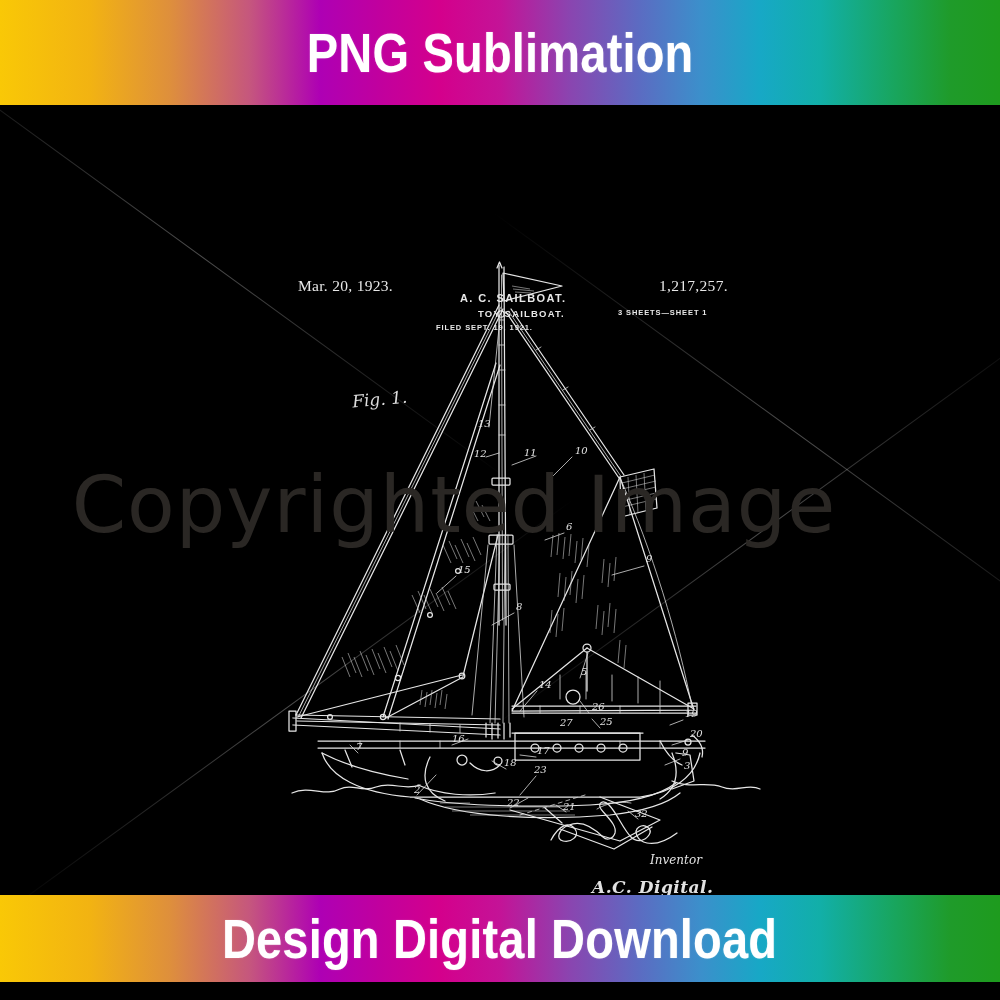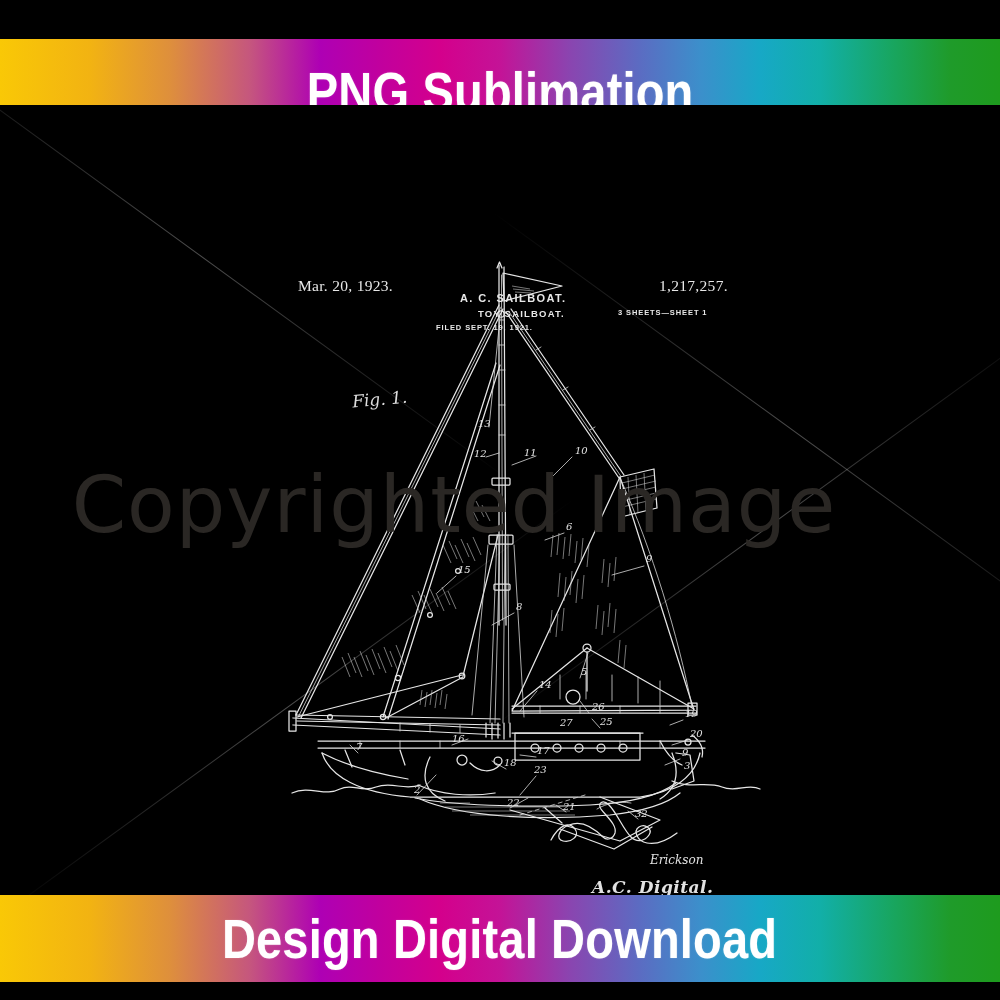--- a/index.html
+++ b/index.html
@@ -35,21 +35,21 @@
       #3C8FCB 70%,
       #17A8C6 76%,
       #12AFA8 82%,
       #18A662 89%,
       #1F9B2A 95%,
       #1E9B1E 100%);
     display: flex;
     align-items: center;
     justify-content: center;
   }
-  #banner-top { top: 0; height: 105px; margin-top: 39px; }
+  #banner-top { top: 0; height: 105px; }
   #banner-bottom { top: 895px; height: 87px; }
 
   .banner-text {
     color: #ffffff;
     font-weight: bold;
     letter-spacing: 0.2px;
     text-shadow: 0 0 2px rgba(255,255,255,0.25);
     white-space: nowrap;
     transform: scaleX(0.84);
   }
@@ -505,21 +505,21 @@
           <text class="refnum" x="504" y="661">18</text>
           <text class="refnum" x="356" y="645">7</text>
           <text class="refnum" x="414" y="688">2</text>
           <text class="refnum" x="534" y="668">23</text>
           <text class="refnum" x="507" y="701">22</text>
           <text class="refnum" x="563" y="705">21</text>
           <text class="refnum" x="635" y="712">32</text>
         </g>
     </svg>
 
-    <div class="sig" id="sig-inventor-label">Erickson</div>
+    <div class="sig" id="sig-inventor-label">Inventor</div>
     <div class="sig" id="sig-inventor-name">A.C. Digital.</div>
 
     <svg style="position:absolute; left:545px; top:690px;" width="170" height="60">
       <path class="ln" d="M6,45 C14,30 24,26 30,34 C35,41 26,48 18,46 C10,44 14,34 24,30
                           C38,24 52,36 58,42 C62,46 68,44 70,38 C72,30 62,22 56,14
                           C52,8 58,4 64,10 C72,18 78,34 86,42 C92,48 100,46 104,40
                           C108,34 100,28 94,32 C88,36 92,46 102,48 C112,50 124,44 132,38"></path>
         <path class="ln-t" d="M52,14 C62,8 74,6 86,8"></path>
     </svg>
 

